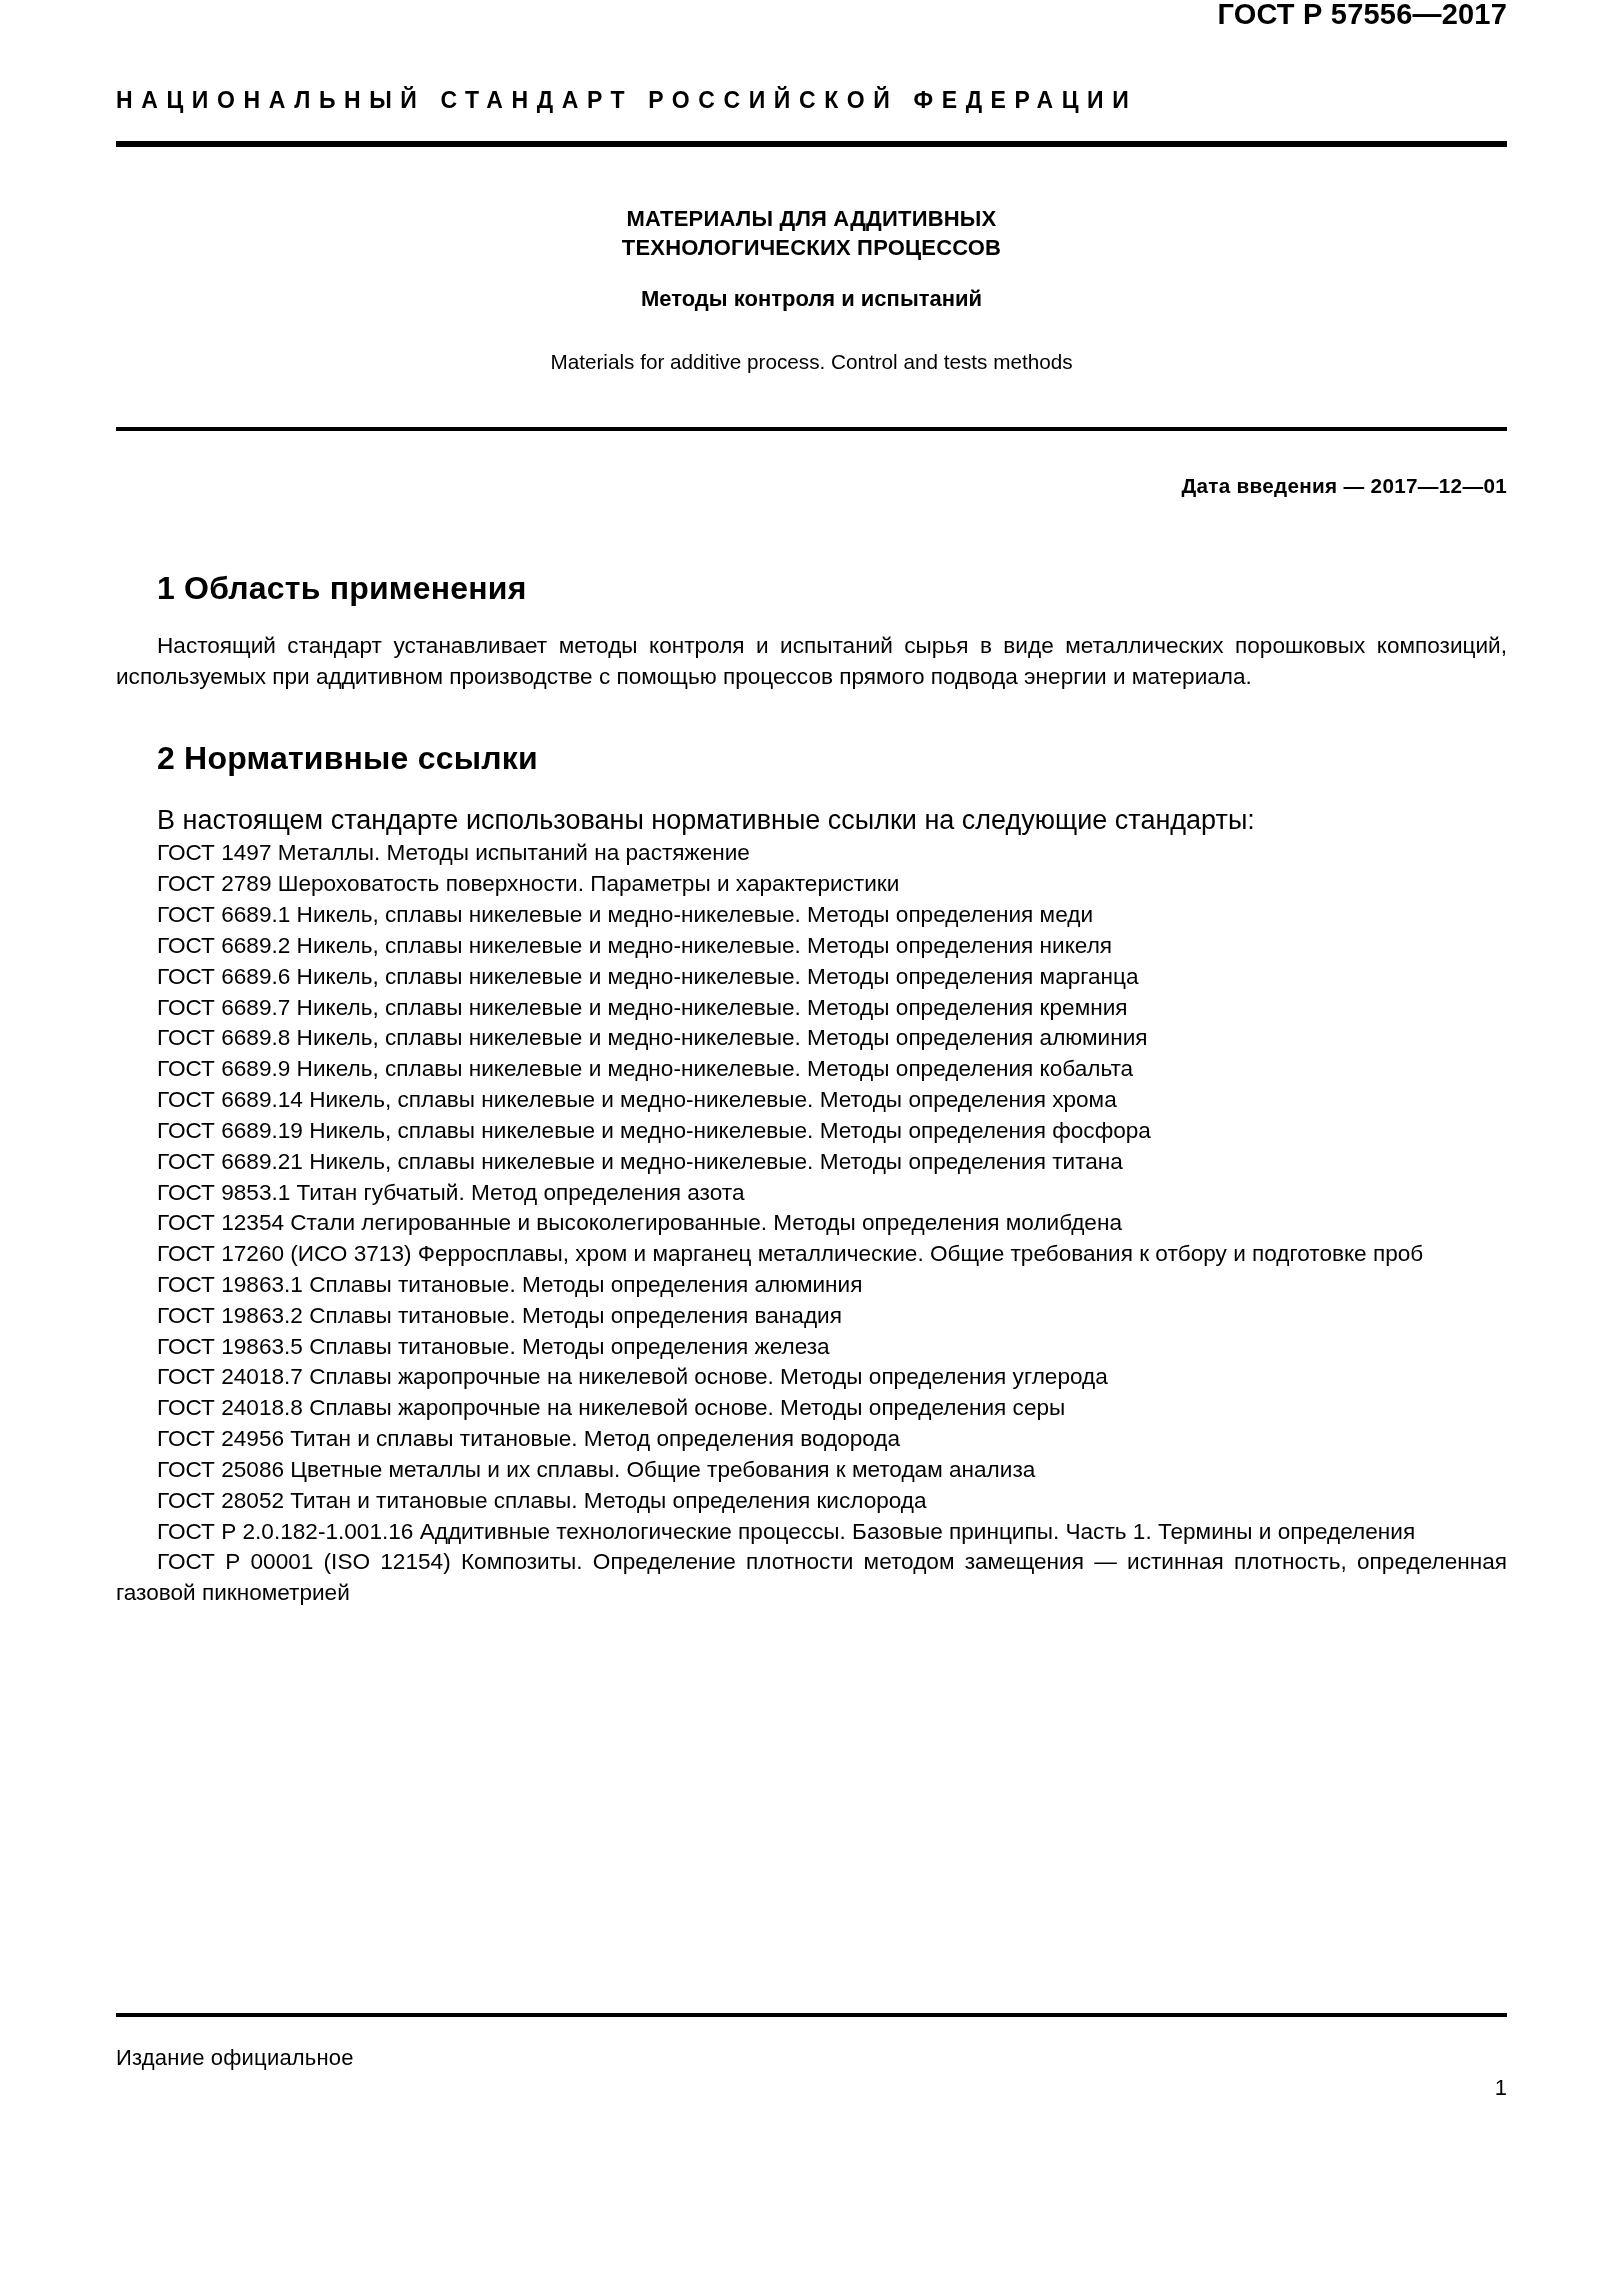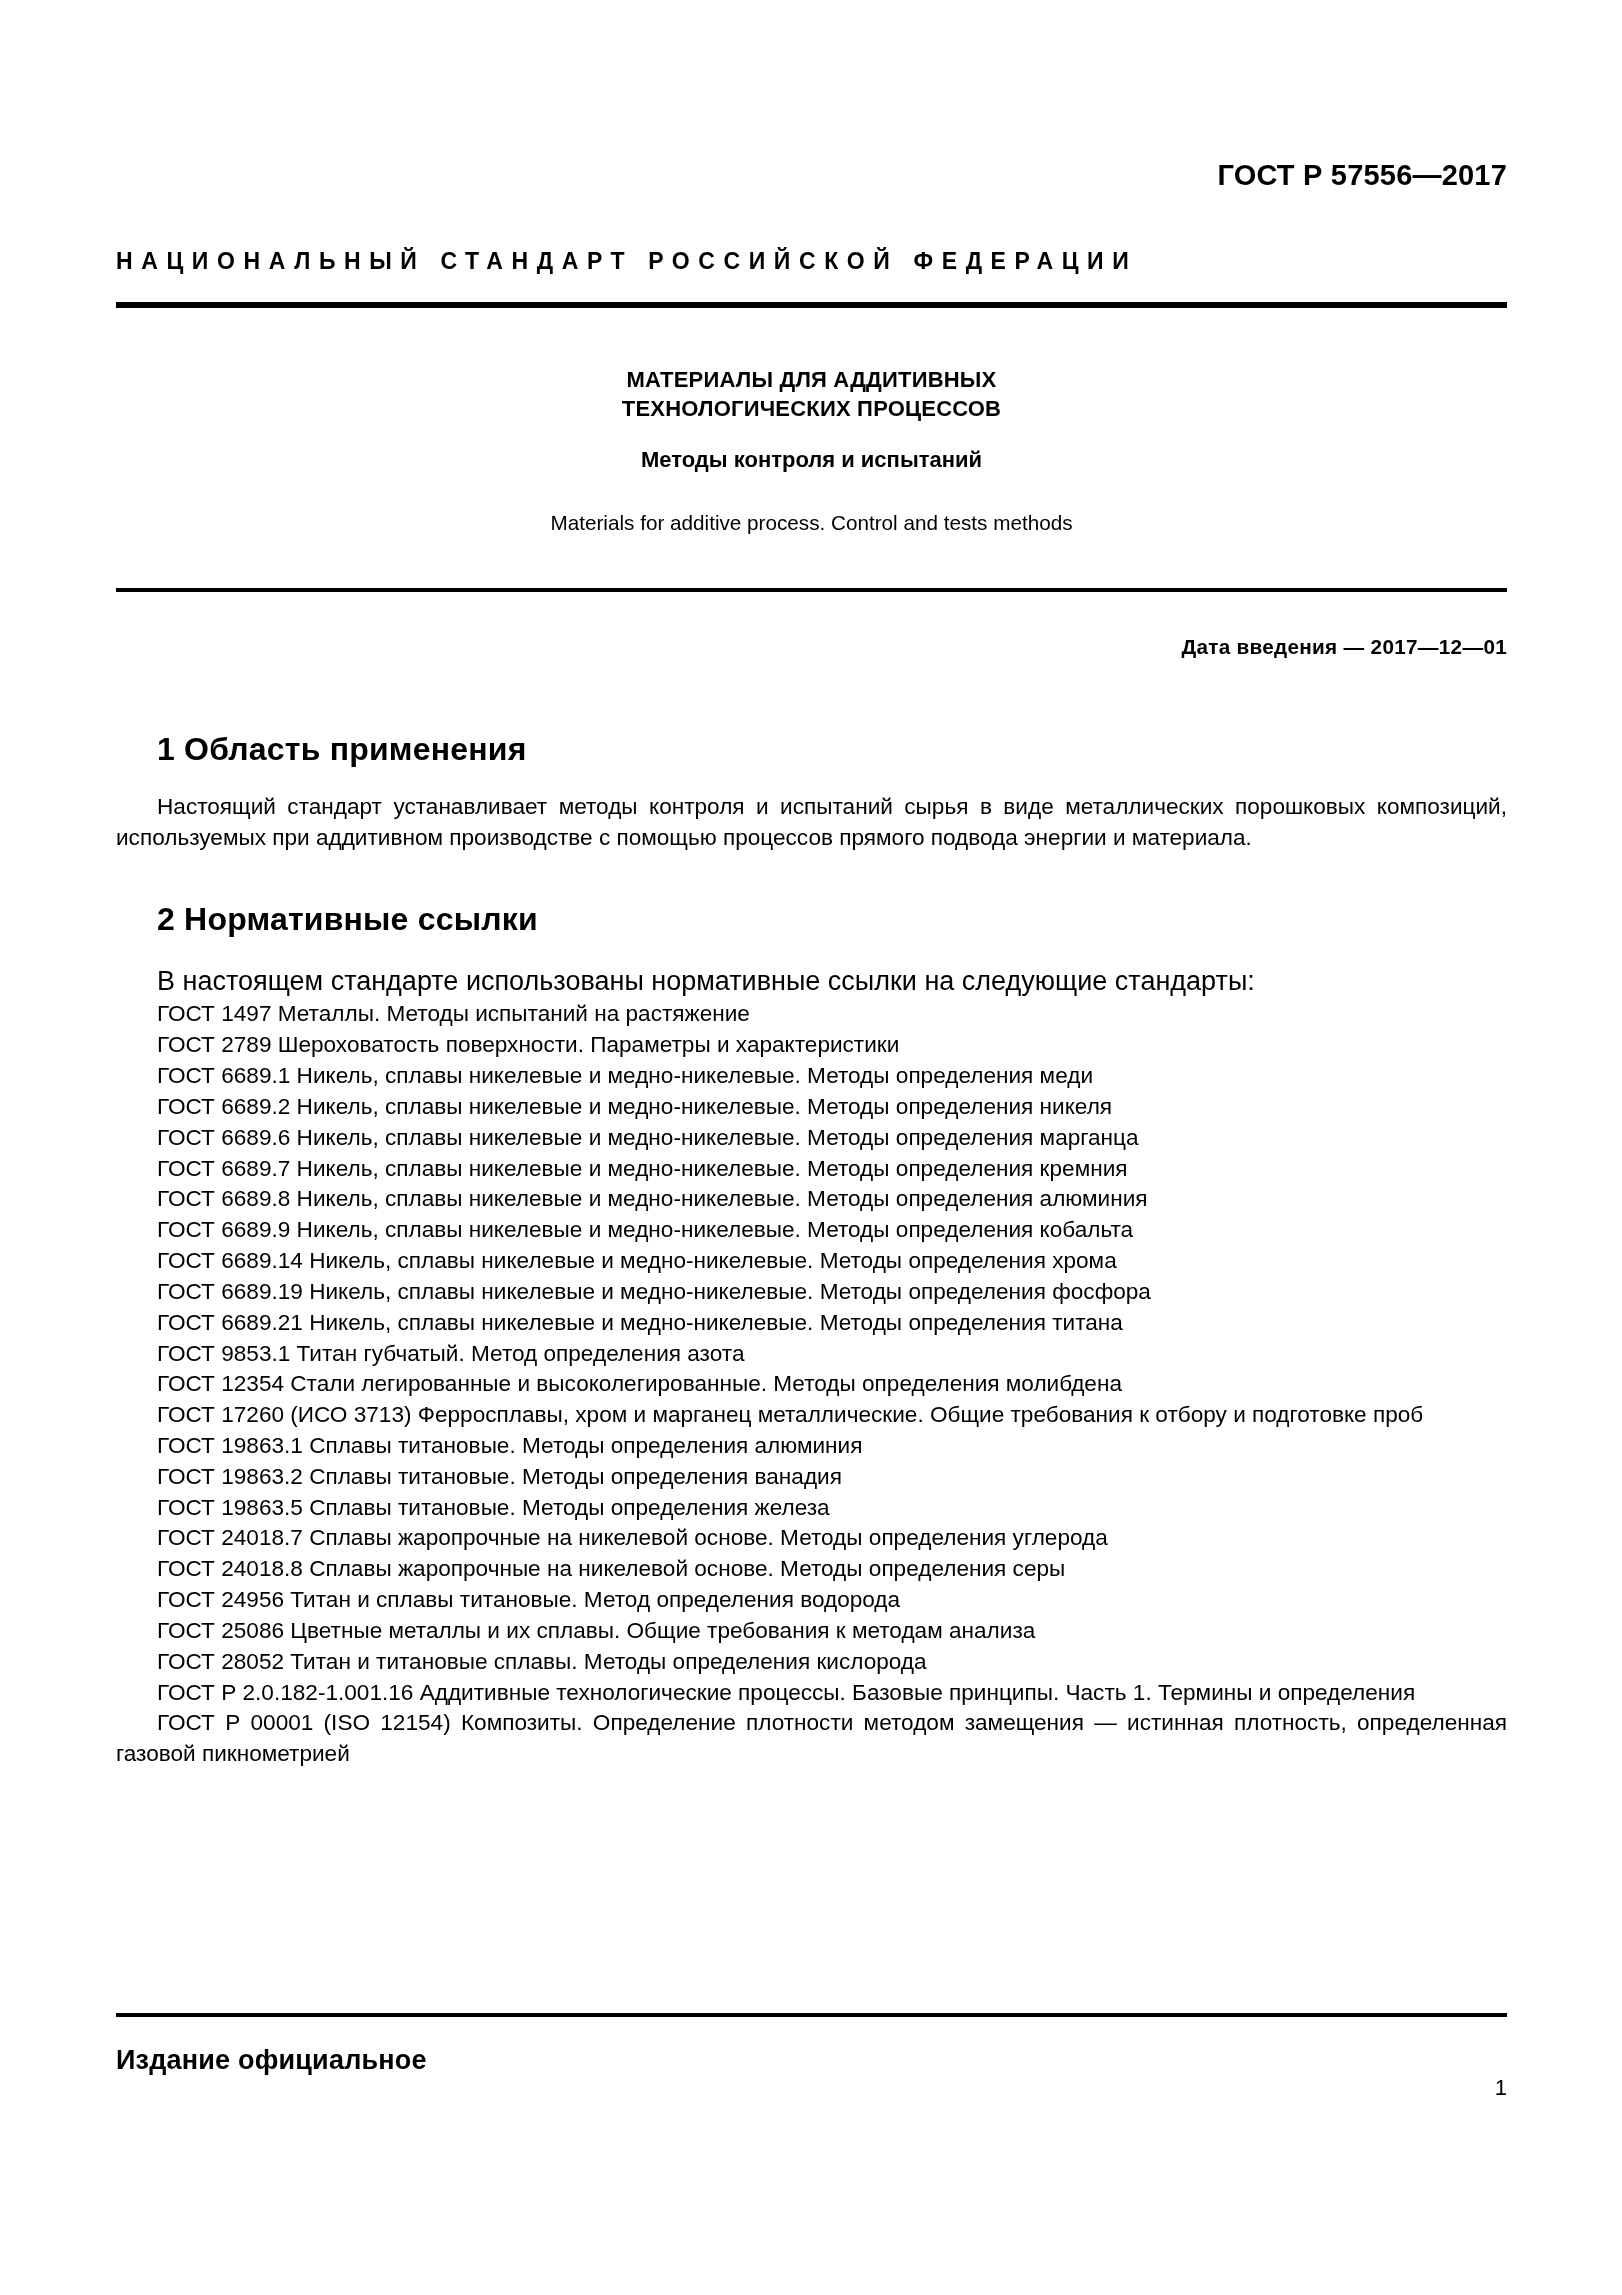--- a/index.html
+++ b/index.html
@@ -27,21 +27,20 @@
     width: 1391px;
     height: 2295px;
   }
 
   
   .doc-number {
     text-align: right;
     font-size: 29px;
     font-weight: bold;
     letter-spacing: 0.2px;
-    padding-top: 161px;
     line-height: 1;
   }
   .national-standard {
     margin-top: 60px;
     font-size: 23px;
     font-weight: bold;
     letter-spacing: 8.6px;
     text-align: left;
     white-space: nowrap;
     line-height: 1;
@@ -141,22 +140,22 @@
     left: 0;
     top: 2013px;
     width: 100%;
     height: 3.8px;
     background: #000000;
   }
   .footer-note {
     position: absolute;
     left: 0;
     top: 2045px;
-    font-size: 27px;
-    font-weight: bold;
+    font-size: 22px;
+    font-weight: normal;
     letter-spacing: 0.2px;
   }
   .page-number {
     position: absolute;
     right: 0;
     top: 2075px;
     font-size: 22px;
     text-align: right;
   }
 </style>

